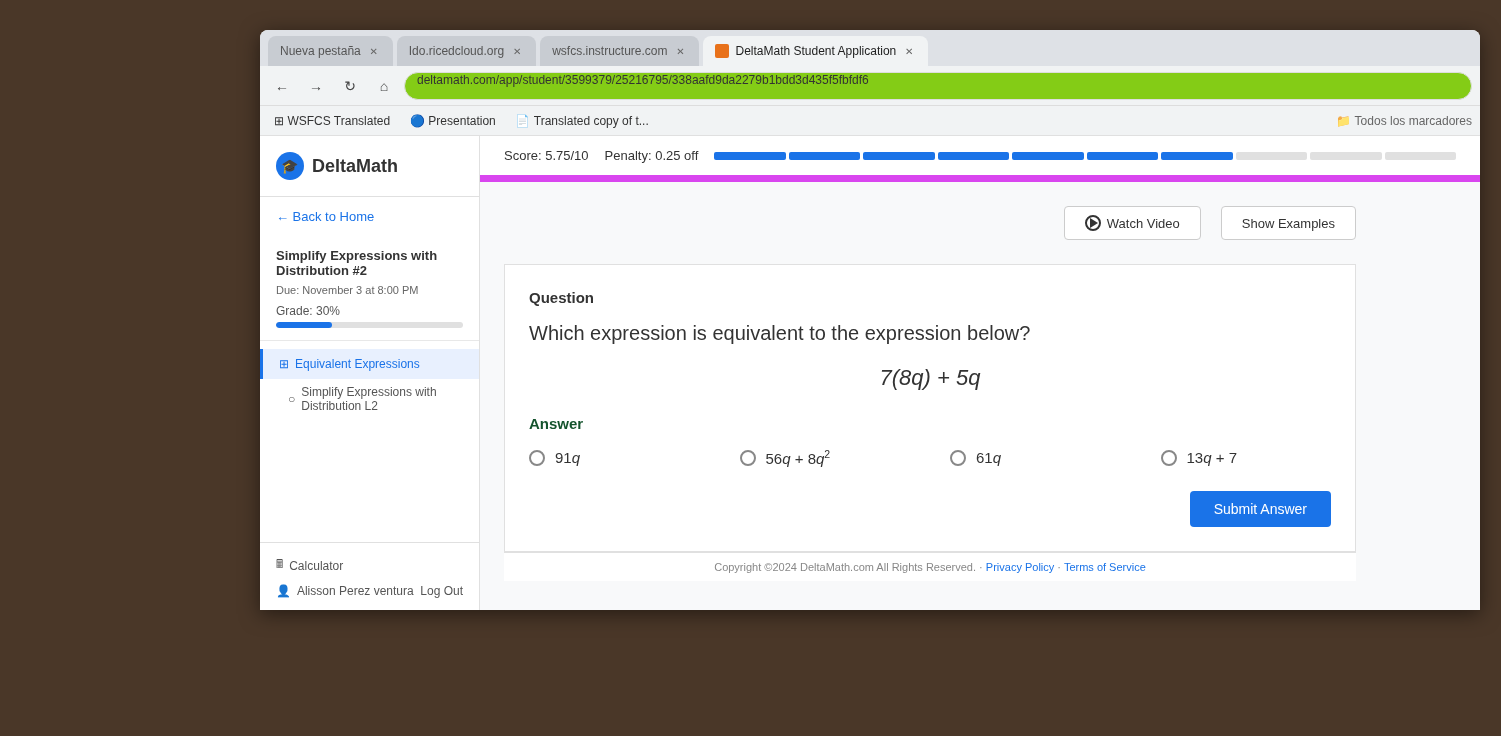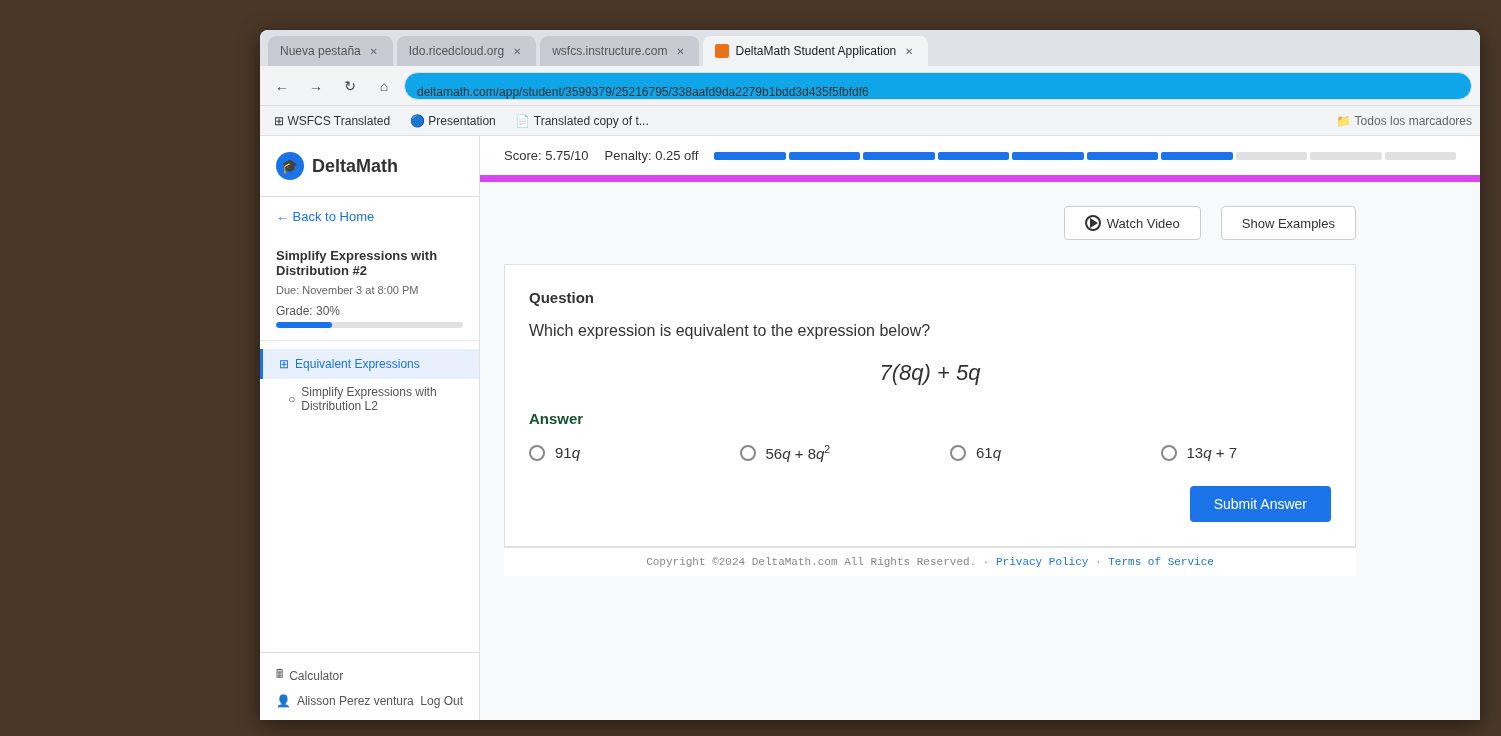--- a/index.html
+++ b/index.html
@@ -11,21 +11,21 @@
       overflow: hidden;
       position: relative;
     }
 
     
     .browser-window {
       position: absolute;
       top: 30px;
       left: 260px;
       width: 1220px;
-      height: 690px;
+      height: 580px;
       background: #f1f3f4;
       border-radius: 8px 8px 0 0;
       box-shadow: 0 4px 20px rgba(0,0,0,0.5);
       overflow: hidden;
       display: flex;
       flex-direction: column;
     }
 
     .browser-tabs {
       background: #dee1e6;
@@ -102,28 +102,28 @@
       display: flex;
       align-items: center;
       justify-content: center;
       color: #444;
       font-size: 14px;
     }
 
     .address-bar {
       flex: 1;
       height: 28px;
-      background: #0ea5e9;
+      background: #84cc16;
       border-radius: 14px;
       border: 1px solid #ddd;
       padding: 0 12px;
       font-size: 12px;
       color: #333;
       display: flex;
-      align-items: flex-end;
+      align-items: flex-start;
     }
 
     .bookmarks-bar {
       background: #f1f3f4;
       height: 30px;
       display: flex;
       align-items: center;
       padding: 0 8px;
       gap: 8px;
       border-bottom: 1px solid #e0e0e0;
@@ -382,21 +382,21 @@
     }
 
     .question-label {
       font-size: 15px;
       font-weight: bold;
       color: #333;
       margin-bottom: 16px;
     }
 
     .question-text {
-      font-size: 16px;
+      font-size: 20px;
       color: #333;
       margin-bottom: 12px;
     }
 
     .math-expression {
       text-align: center;
       font-size: 22px;
       color: #333;
       margin: 20px 0;
       font-style: italic;
@@ -449,21 +449,20 @@
       float: right;
     }
 
     .footer-text {
       font-size: 11px;
       color: #888;
       text-align: center;
       padding: 8px;
       border-top: 1px solid #e0e0e0;
       background: white;
-      font-family: Liberation Mono, monospace;
     }
 
     sup {
       font-size: 0.7em;
     }
 
     .play-circle {
       width: 16px;
       height: 16px;
       border-radius: 50%;

